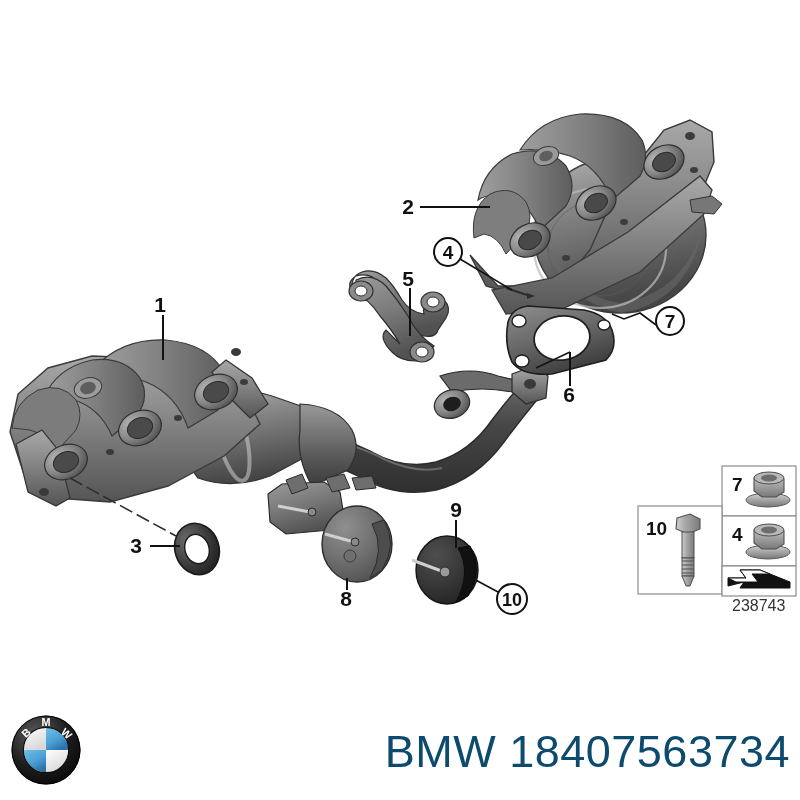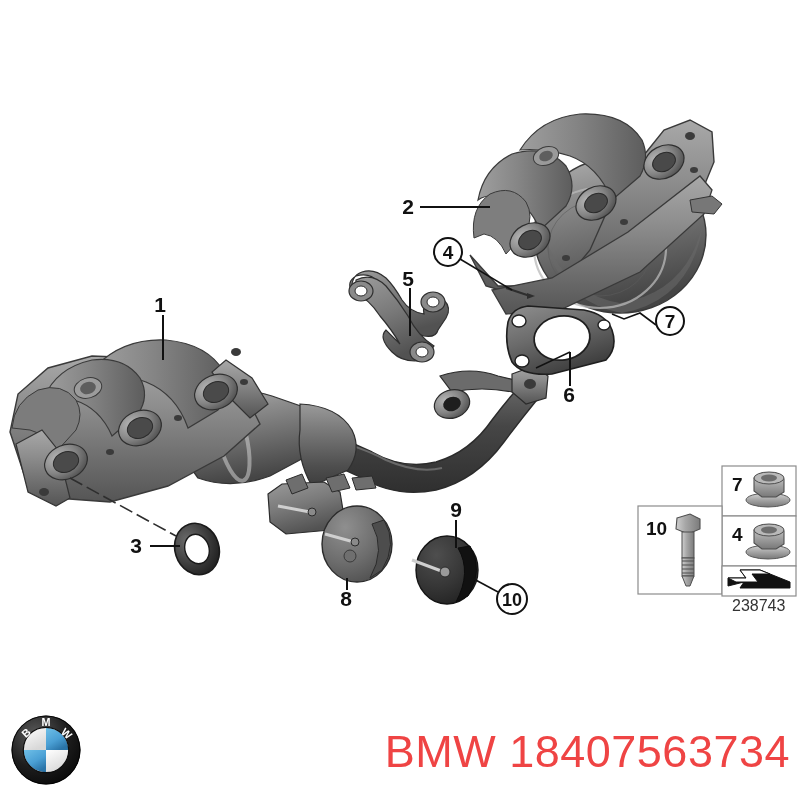--- a/index.html
+++ b/index.html
@@ -19,21 +19,21 @@
     position:absolute; left:10px; top:714px;
     width:72px; height:72px;
   }
   .footer-text {
     position:absolute;
     left:0; top:726px;
     width:790px;
     text-align:right;
     font-size:45px;
     letter-spacing:0.5px;
-    color:#ef4444;
+    color:#0c4a6e;
     font-family:"Liberation Sans", sans-serif;
     white-space:nowrap;
   }
   .callout-text {
     font-family:"Liberation Sans", sans-serif;
     font-weight:bold;
     fill:#111111;
   }
   .legend-num {
     font-family:"Liberation Sans", sans-serif;

